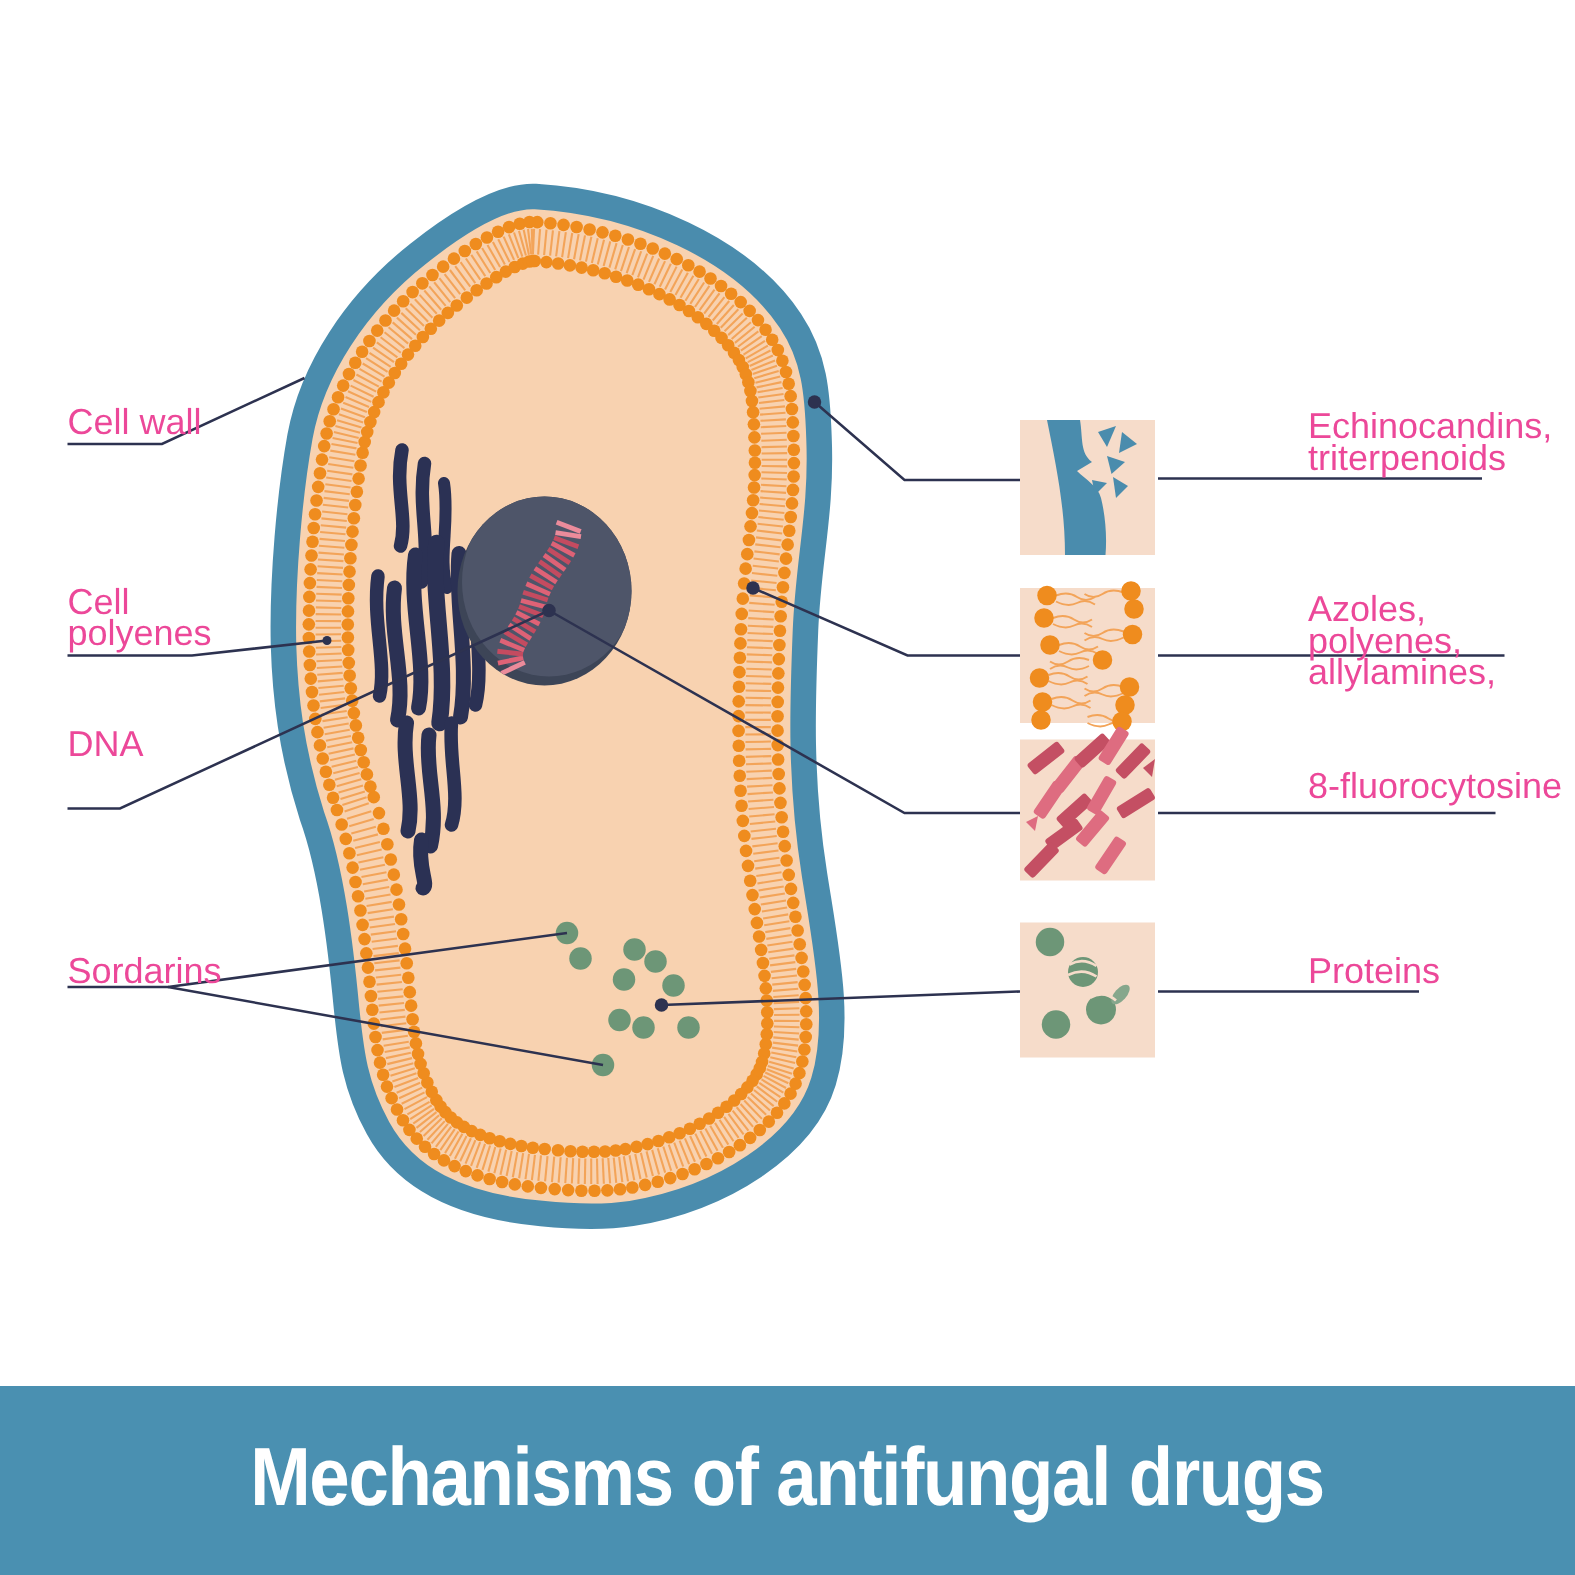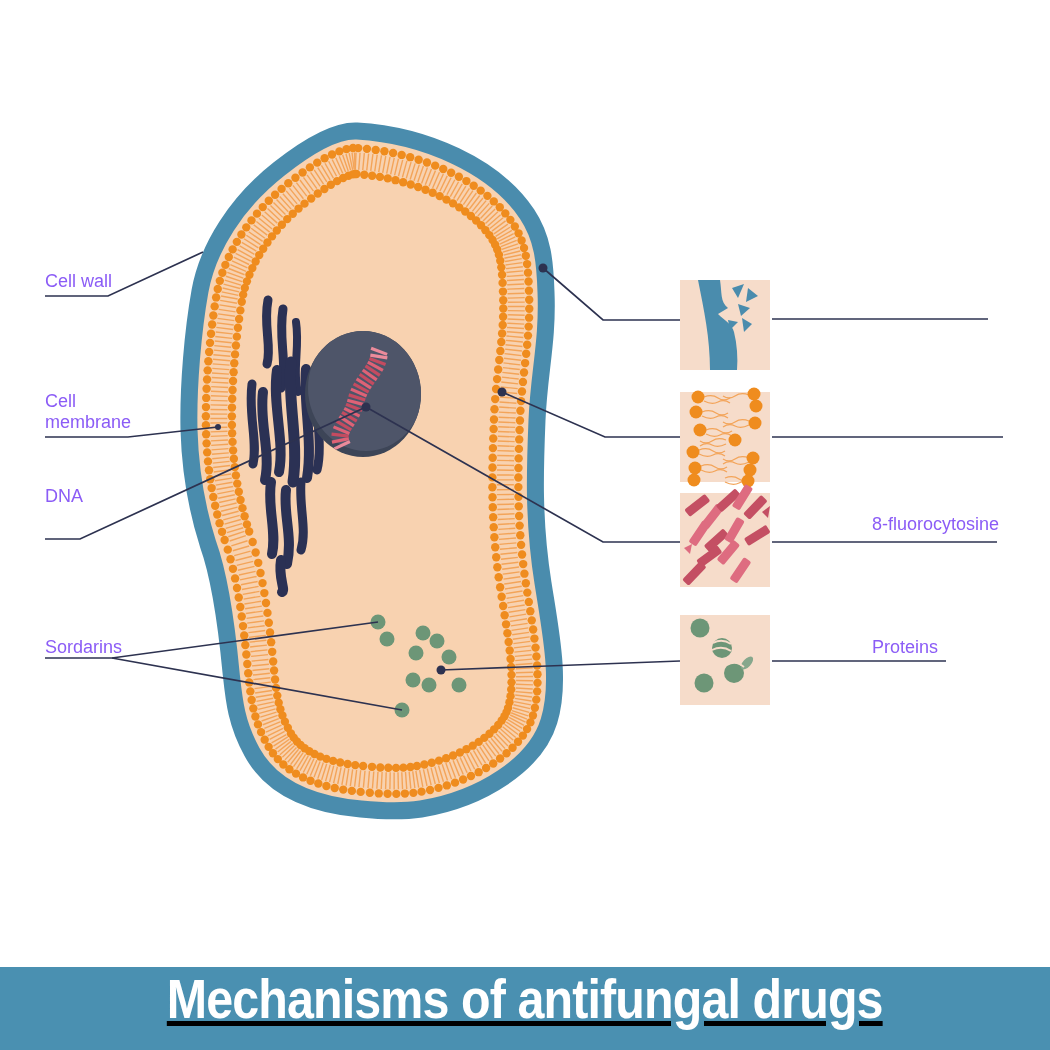--- a/index.html
+++ b/index.html
@@ -1,21 +1,21 @@
 <!DOCTYPE html>
 <html><head>
 <meta charset="utf-8">
 <style>
   html,body{margin:0;padding:0;background:#fff;}
   .canvas{position:relative;width:1050px;height:1050px;background:#ffffff;
           font-family:"Liberation Sans",sans-serif;overflow:hidden;}
   .diagram-svg{position:absolute;left:0;top:0;}
-  .lbl{position:absolute;font-size:18px;line-height:21px;color:#8b5cf6;}
-  .banner{position:absolute;left:0;right:0;bottom:0;height:83px;background:#4a90b1;
-          display:flex;align-items:flex-start;justify-content:center;text-decoration:underline;}
+  .lbl{position:absolute;font-size:24px;line-height:21px;color:#ec4899;}
+  .banner{position:absolute;left:0;right:0;bottom:0;height:126px;background:#4a90b1;
+          display:flex;align-items:center;justify-content:center;}
   .banner h1{margin:0;padding-bottom:6px;color:#ffffff;font-size:55px;font-weight:bold;
              transform:scaleX(.88);letter-spacing:-1px;white-space:nowrap;}
 </style>
 </head>
 <body>
 
 <div class="canvas">
 
 <svg class="diagram-svg" width="1050" height="1050" viewBox="0 0 1050 1050">
   <defs>
@@ -964,24 +964,26 @@
       <path d="M 712,650 q 10,-5 19,1" fill="none" stroke="#f6dcca" stroke-width="1.8"></path>
       <circle cx="734" cy="673" r="10" fill="#6d9677"></circle>
       <ellipse cx="747" cy="663" rx="8" ry="4" fill="#86a78c" transform="rotate(-48 747 663)"></ellipse>
       <path d="M 727,665 q 9,-5 17,2" fill="none" stroke="#f6dcca" stroke-width="1.8"></path>
       <circle cx="704" cy="683" r="9.5" fill="#6d9677"></circle>
     </g>
   </g>
 </svg>
 
 <div class="lbl" style="left:45px;top:271px;width:90px">Cell wall</div>
-<div class="lbl" style="left:45px;top:391px;width:100px">Cell membrane</div>
+<div class="lbl" style="left:45px;top:391px;width:100px">Cell polyenes</div>
 <div class="lbl" style="left:45px;top:486px;width:80px">DNA</div>
 <div class="lbl" style="left:45px;top:637px;width:100px">Sordarins</div>
 
+<div class="lbl" style="left:872px;top:274px;width:140px">Echinocandins, triterpenoids</div>
+<div class="lbl" style="left:872px;top:396px;width:155px">Azoles, polyenes, allylamines,</div>
 <div class="lbl" style="left:872px;top:514px;width:170px">8-fluorocytosine</div>
 <div class="lbl" style="left:872px;top:637px;width:120px">Proteins</div>
 
 <div class="banner">
   <h1>Mechanisms of antifungal drugs</h1>
 </div>
 
 </div>
 
 </body></html>

